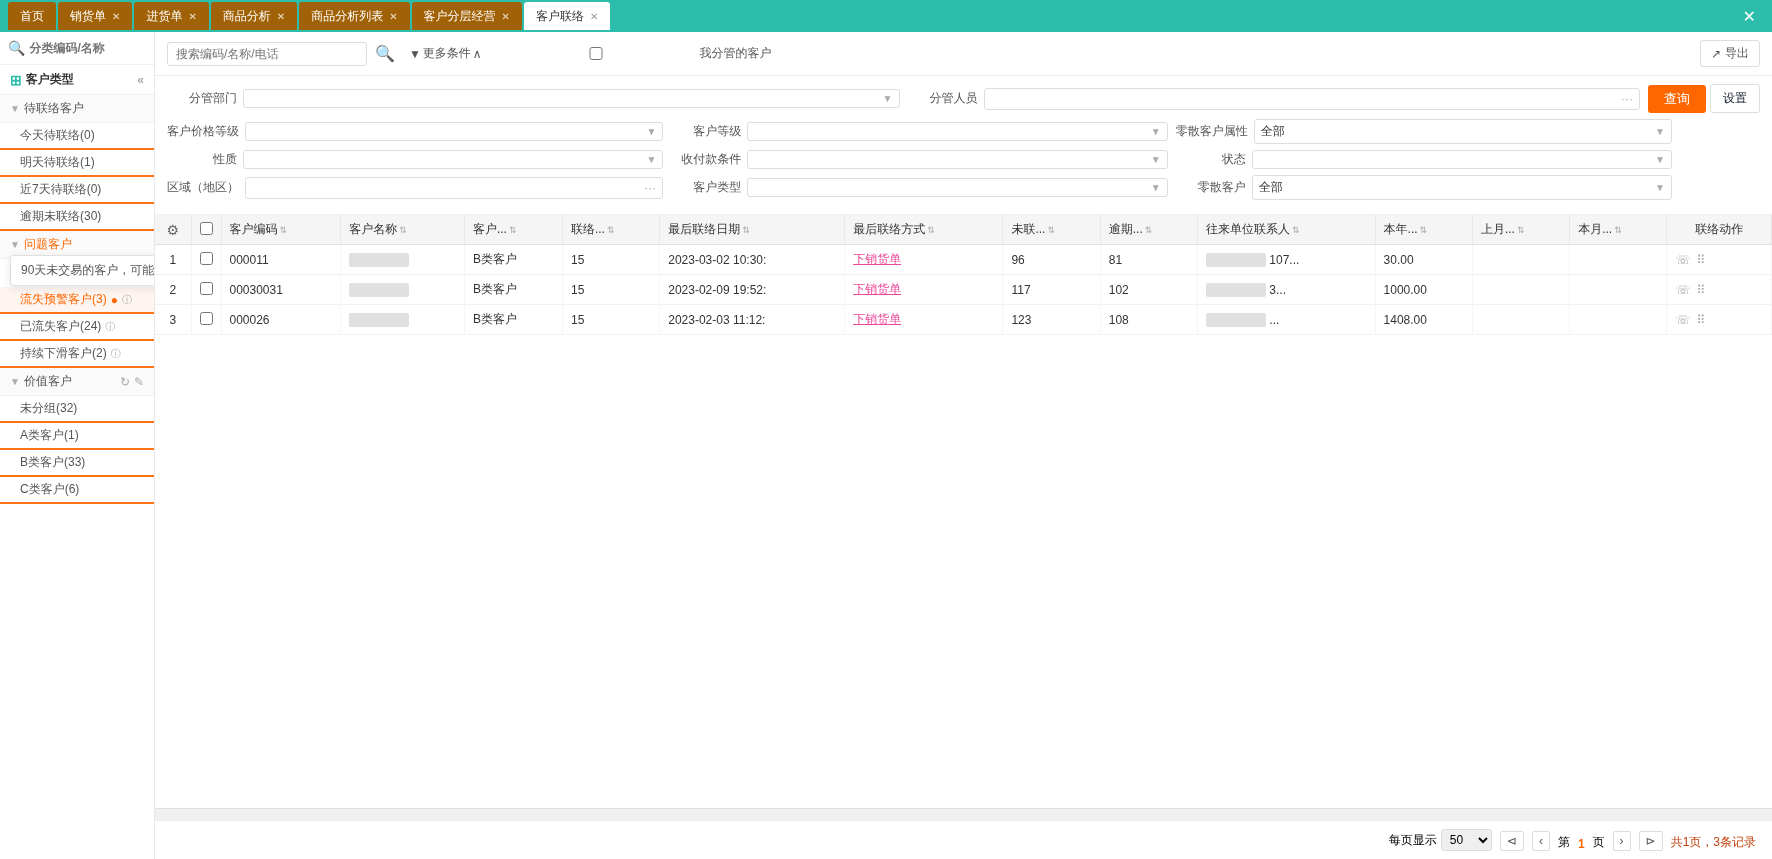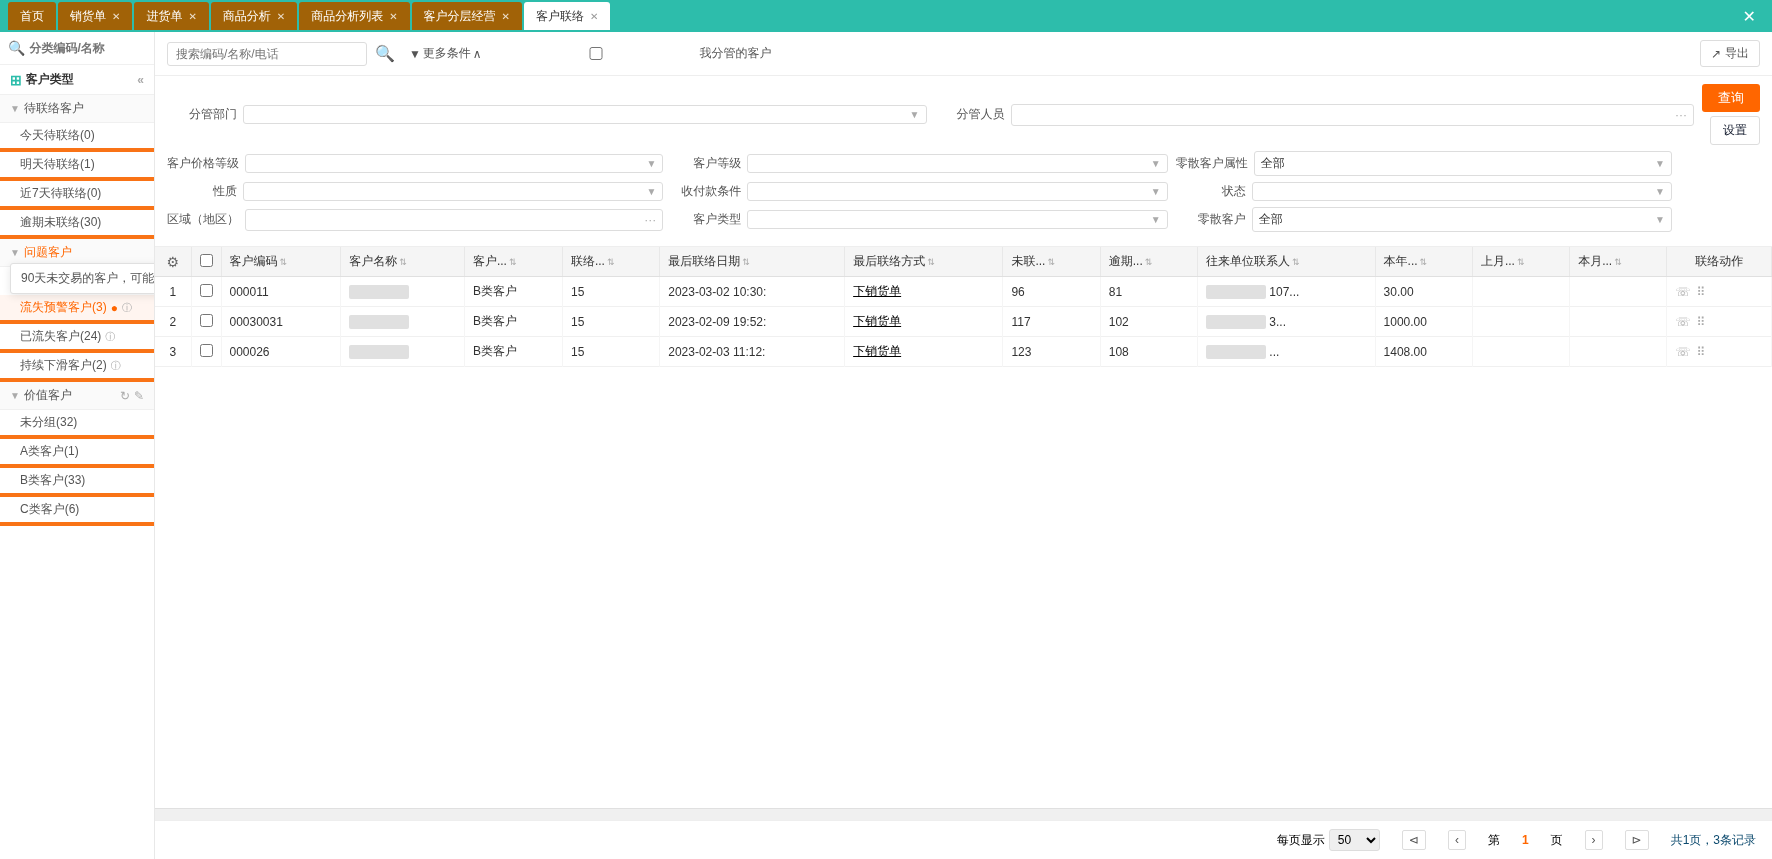--- a/index.html
+++ b/index.html
@@ -111,21 +111,21 @@
       margin-right: 4px;
       font-size: 10px;
       color: #aaa;
     }
     .sidebar-group-title.orange { color: #f60; }
 
     .sidebar-item {
       padding: 4px 10px 4px 20px;
       cursor: pointer;
       color: #555;
-      border-bottom: 4px solid #f97316;
+      border-bottom: 2px solid #f97316;
       display: flex;
       align-items: center;
       gap: 4px;
     }
     .sidebar-item.active { color: #f60; background: #fff5f0; }
     .sidebar-item .badge { color: #f60; }
     .sidebar-item .info-icon { color: #aaa; font-size: 10px; }
 
     .tooltip-box {
       position: absolute;
@@ -273,21 +273,20 @@
       background: #fff;
       color: #0f172a;
       border: 1px solid #ddd;
       border-radius: 3px;
       padding: 5px 12px;
       cursor: pointer;
       font-size: 12px;
     }
     .filter-actions {
       display: flex;
-      flex-direction: column;
       gap: 4px;
       align-items: flex-end;
       justify-content: flex-start;
     }
 
     
     .table-container {
       flex: 1;
       overflow: auto;
     }
@@ -313,44 +312,44 @@
     tbody tr {
       border-bottom: 1px solid #f0f0f0;
     }
     tbody td {
       padding: 6px 8px;
       color: #333;
       border-right: 1px solid #f5f5f5;
       white-space: nowrap;
     }
     tbody td.center { text-align: center; }
-    .link-text { color: #000000; cursor: pointer; text-decoration: underline; }
+    .link-text { color: #ec4899; cursor: pointer; text-decoration: underline; }
     .action-icons { display: flex; gap: 6px; color: #aaa; cursor: pointer; font-size: 14px; }
     .blurred-text {
       background: #e0e0e0;
       border-radius: 2px;
       color: transparent;
       display: inline-block;
       min-width: 60px;
       height: 14px;
     }
 
     
     .th-settings-icon { color: #666; cursor: pointer; font-size: 14px; }
     .th-with-arrow { display: flex; align-items: center; gap: 2px; }
     .th-arrow { color: #aaa; font-size: 9px; }
 
     
     .pagination-bar {
       border-top: 1px solid #eee;
       padding: 8px 16px;
       display: flex;
-      align-items: center;
+      align-items: flex-end;
       justify-content: flex-end;
-      gap: 22px;
+      gap: 8px;
       background: #fff;
     }
     .pagination-bar .per-page {
       display: flex;
       align-items: center;
       gap: 4px;
     }
     .per-page select {
       border: 1px solid #ddd;
       border-radius: 3px;
@@ -359,21 +358,21 @@
     .pag-btn {
       border: 1px solid #ddd;
       background: #fff;
       padding: 2px 6px;
       cursor: pointer;
       border-radius: 2px;
       color: #555;
     }
     .pag-btn:disabled { color: #ccc; cursor: default; }
     .pag-current { color: #f60; font-weight: bold; }
-    .pag-info { color: #0c4a6e; }
+    .pag-info { color: #c2410c; }
 
     
     .scrollbar-container {
       height: 12px;
       background: #f0f0f0;
       border-top: 1px solid #e0e0e0;
       overflow-x: auto;
     }
     .scrollbar-inner {
       width: 200%;

